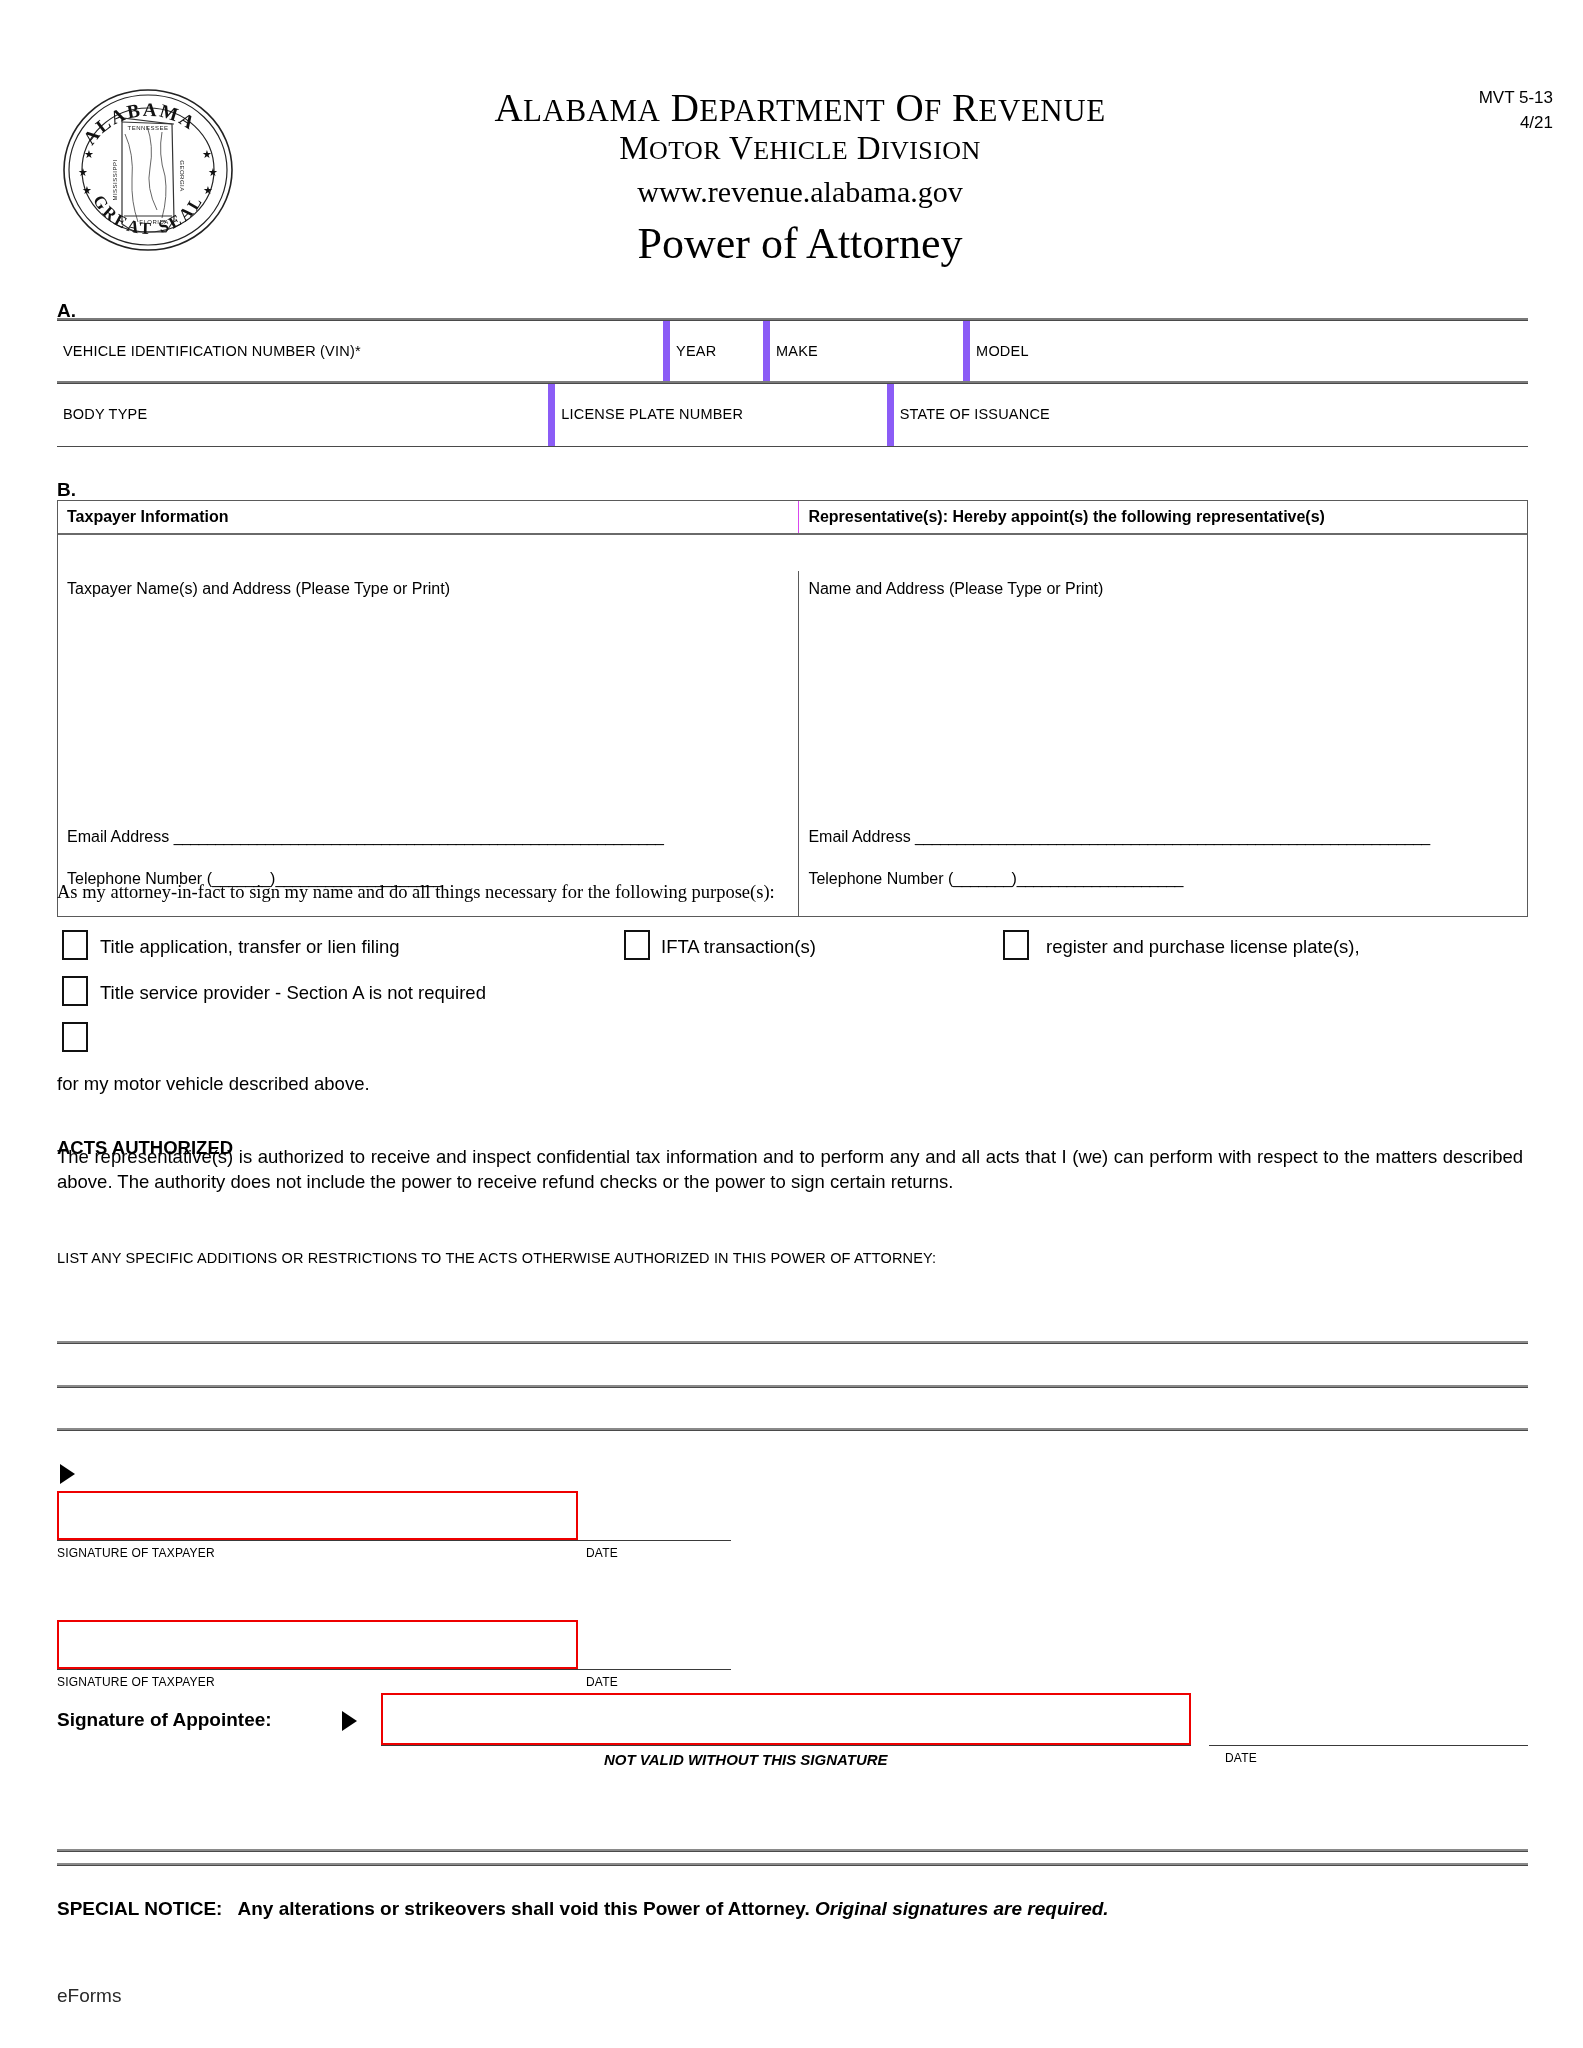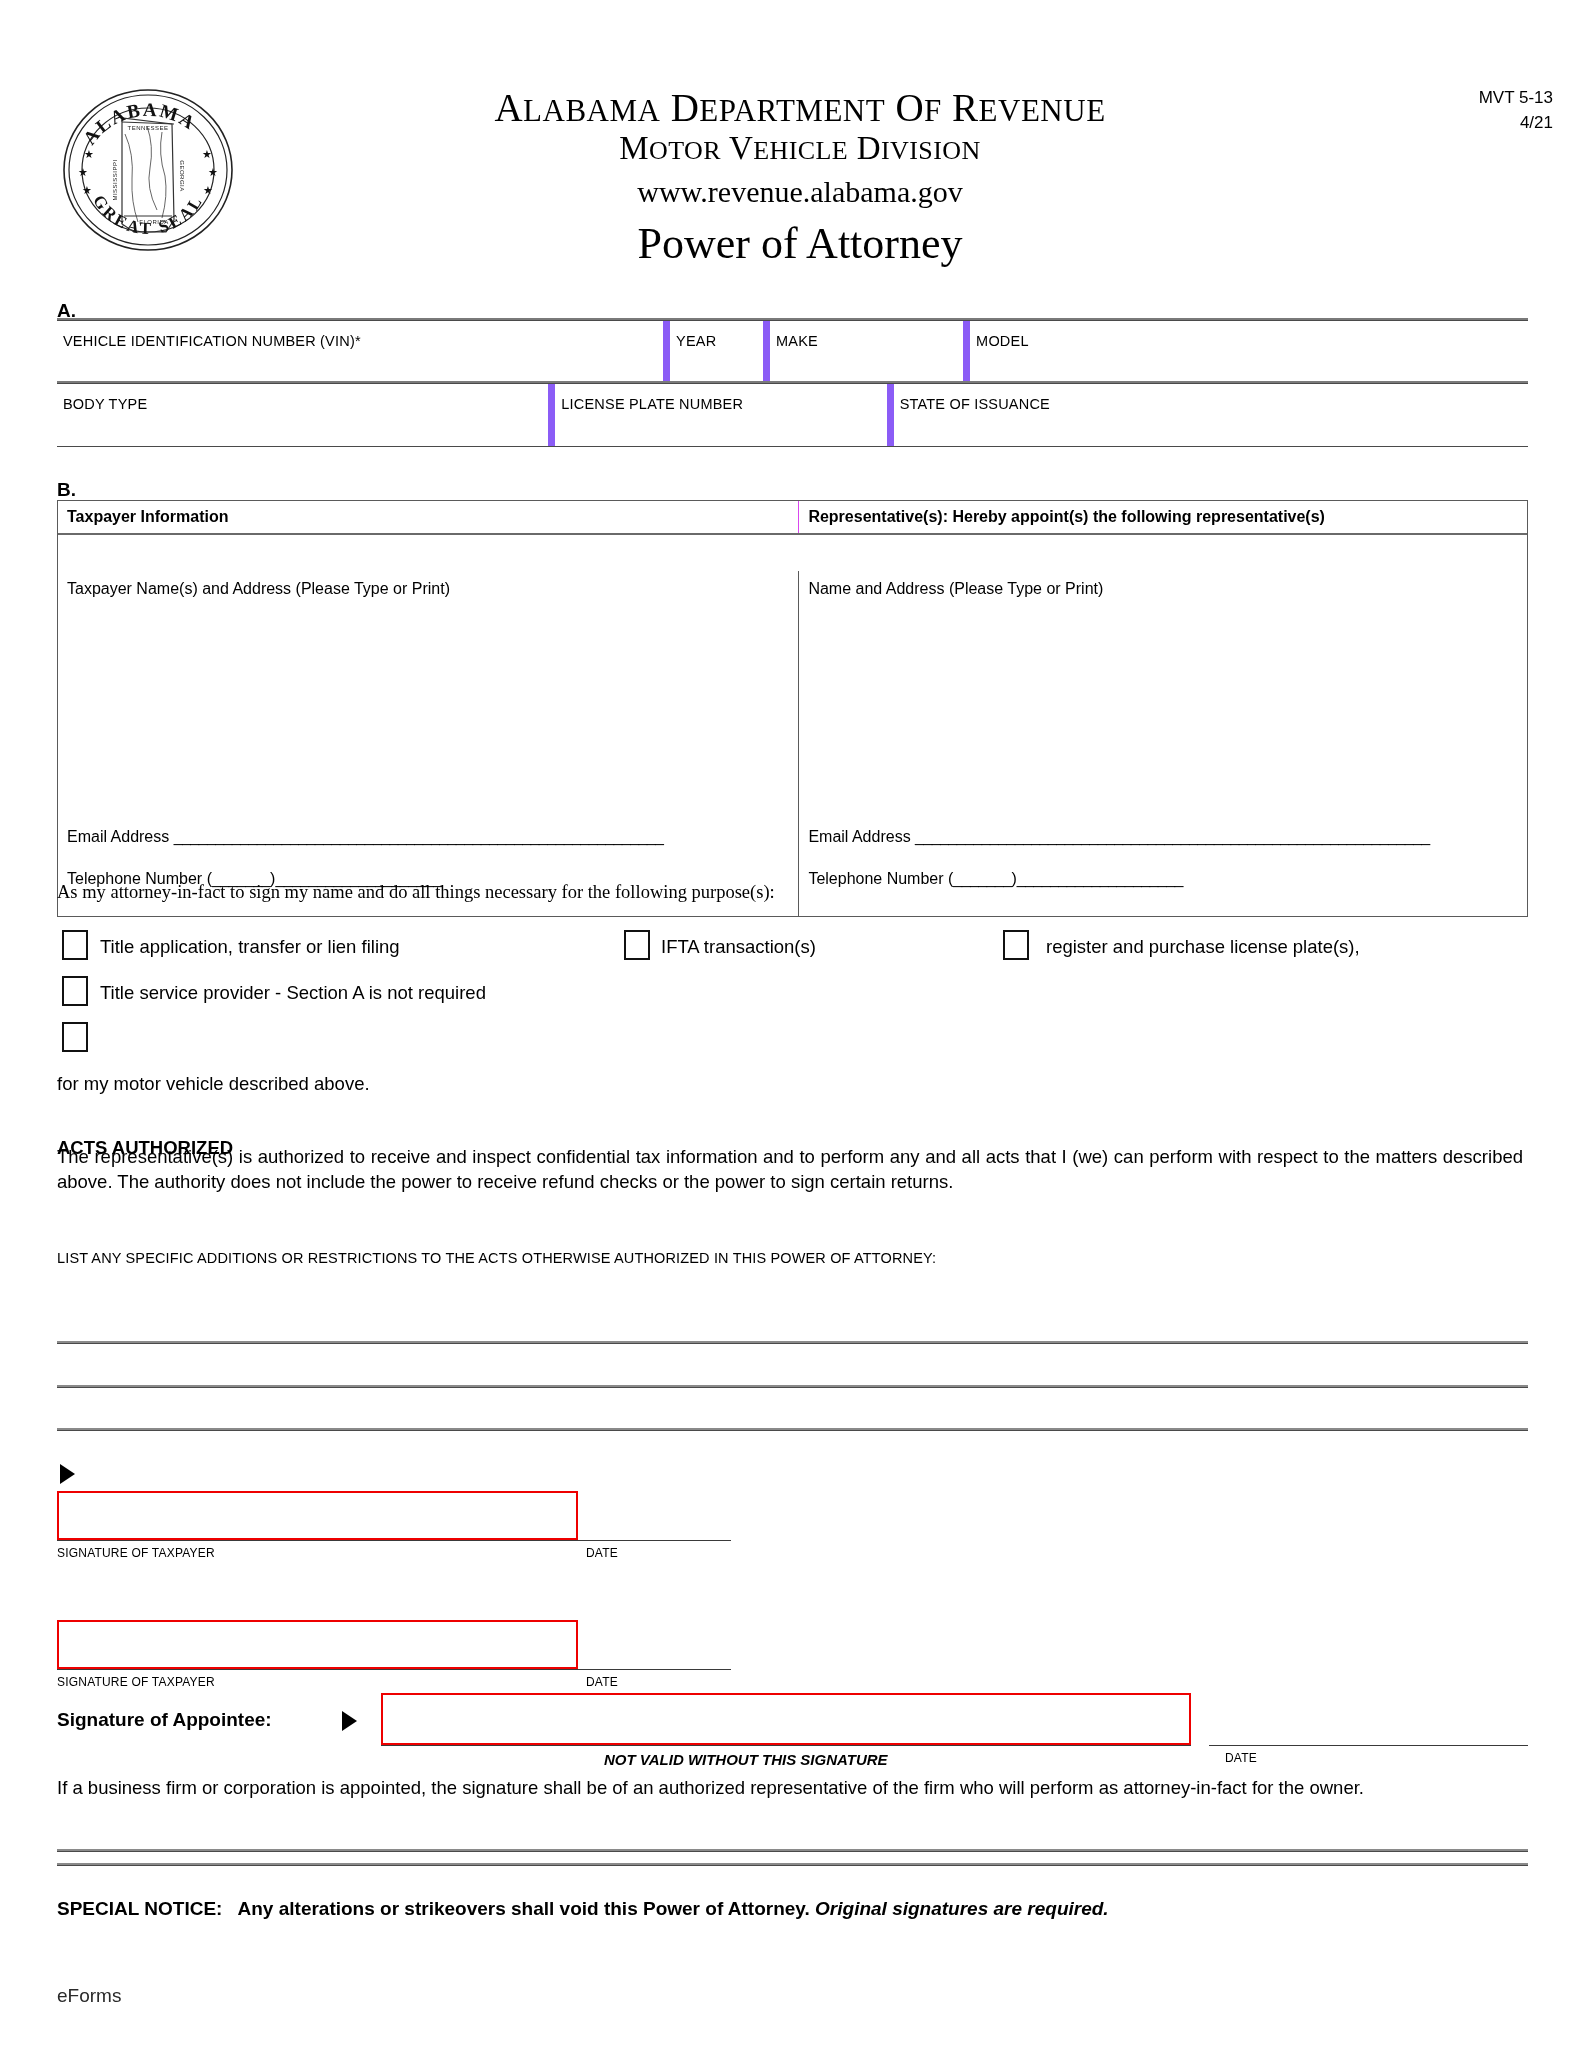--- a/index.html
+++ b/index.html
@@ -90,21 +90,21 @@
     border-top: 2px solid #7a7a7a;
     border-bottom: 1px solid #4a4a4a;
     height: 0;
   }
   .rowA {
     position: relative;
     display: flex;
   }
   .cellA {
     position: relative;
-    padding: 12px 0 0 6px;
+    padding: 22px 0 0 6px;
     font-size: 14.5px;
     letter-spacing: 0.2px;
     box-sizing: border-box;
   }
   .vline { border-left: 7px solid #8b5cf6; }
   .rowA-1 { height: 60px; }
   .rowA-2 { height: 62px; }
   .rule-mid {
     border-top: 2px solid #7a7a7a;
     border-bottom: 1px solid #4a4a4a;
@@ -417,21 +417,20 @@
   <div class="sig-label" style="left:57px; top:1709px;">Signature of Appointee:</div>
   <div class="arrow" style="left:342px; top:1711px;"></div>
 
   <div class="redbox" style="left:381px; top:1693px; width:810px; height:52px;"></div>
   <div class="hr-sgl" style="left:381px; top:1745px; width:810px;"></div>
   <div class="notvalid" style="left:604px; top:1751px;">NOT VALID WITHOUT THIS SIGNATURE</div>
 
   <div class="hr-sgl" style="left:1209px; top:1745px; width:319px;"></div>
   <div class="caption" style="left:1225px; top:1751px;">DATE</div>
 
-  <div class="footer-note" style="left:57px; top:1776px; width:1466px;">If a business firm or corporation is appointed, the signature shall be of an authorized representative of the firm who will perform as attorney-in-fact for the owner.</div>
 
   <div class="hr-dbl" style="top:1849px;"></div>
   <div class="hr-dbl" style="top:1863px;"></div>
 
   <div class="special" style="left:57px; top:1898px;">
     <span>SPECIAL NOTICE:</span>
     <span>&nbsp;</span>
     <span>Any alterations or strikeovers shall void this Power of Attorney.</span>
     <span class="ital">Original signatures are required.</span>
   </div>

